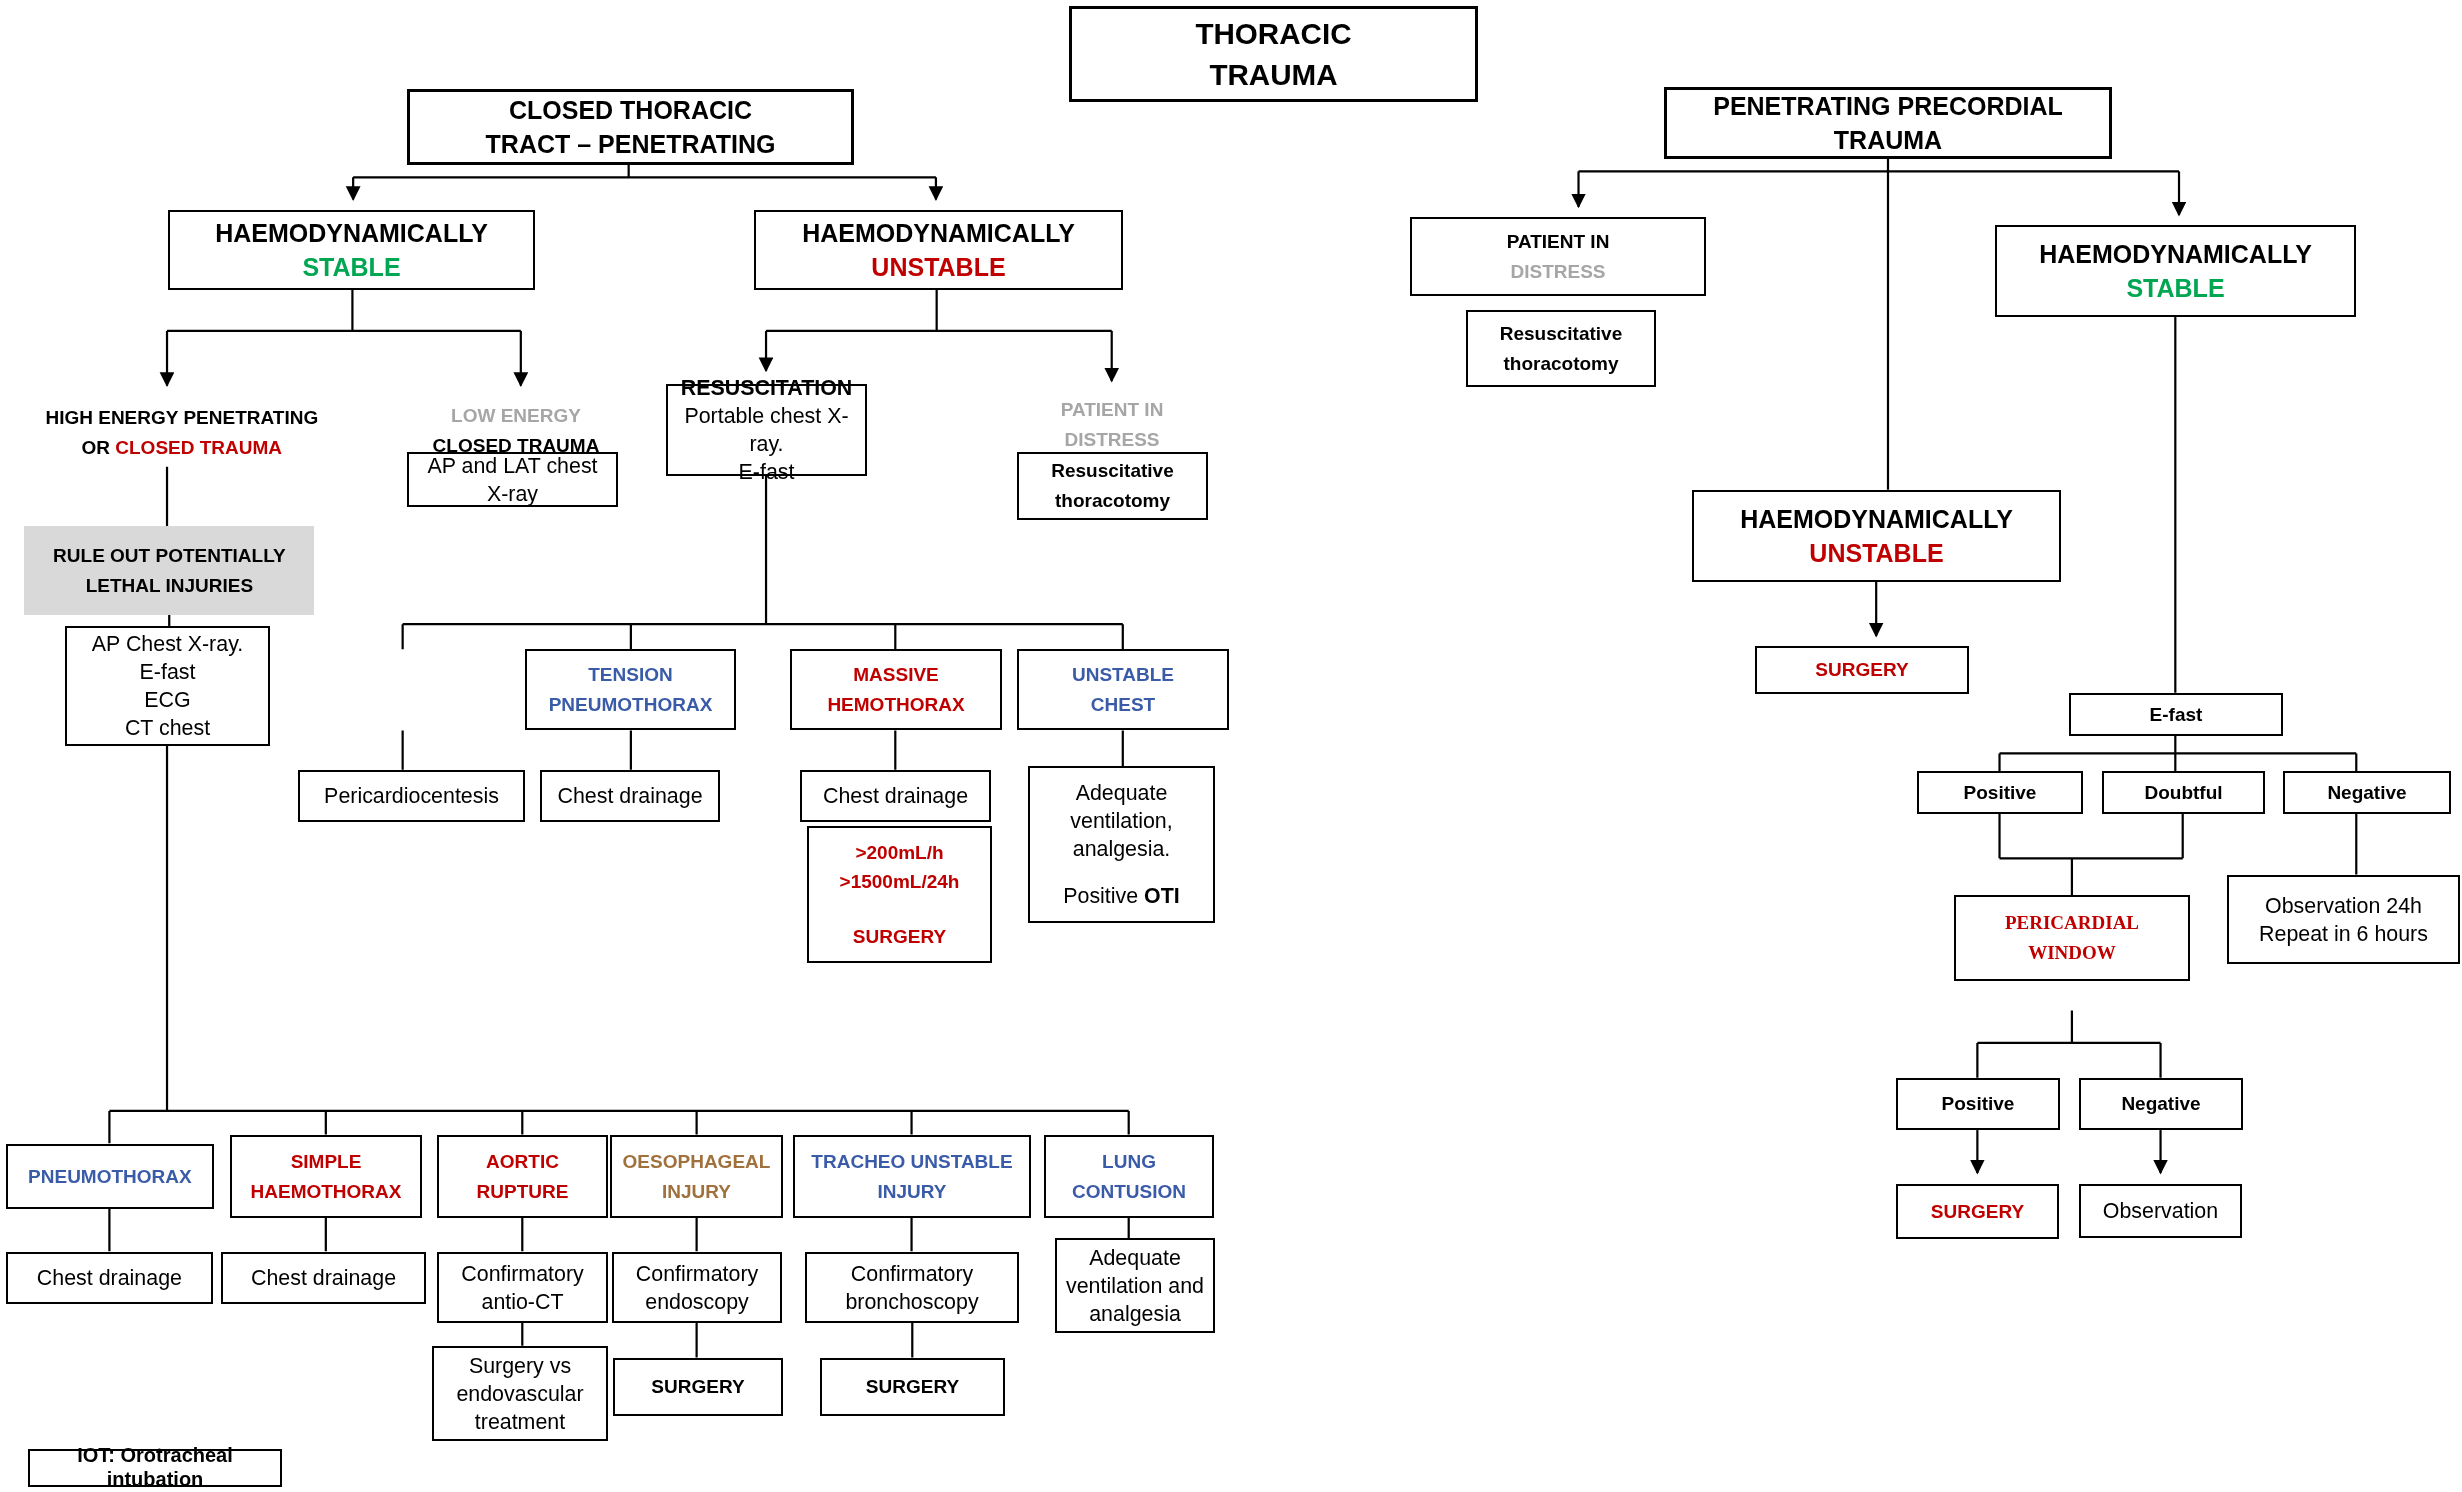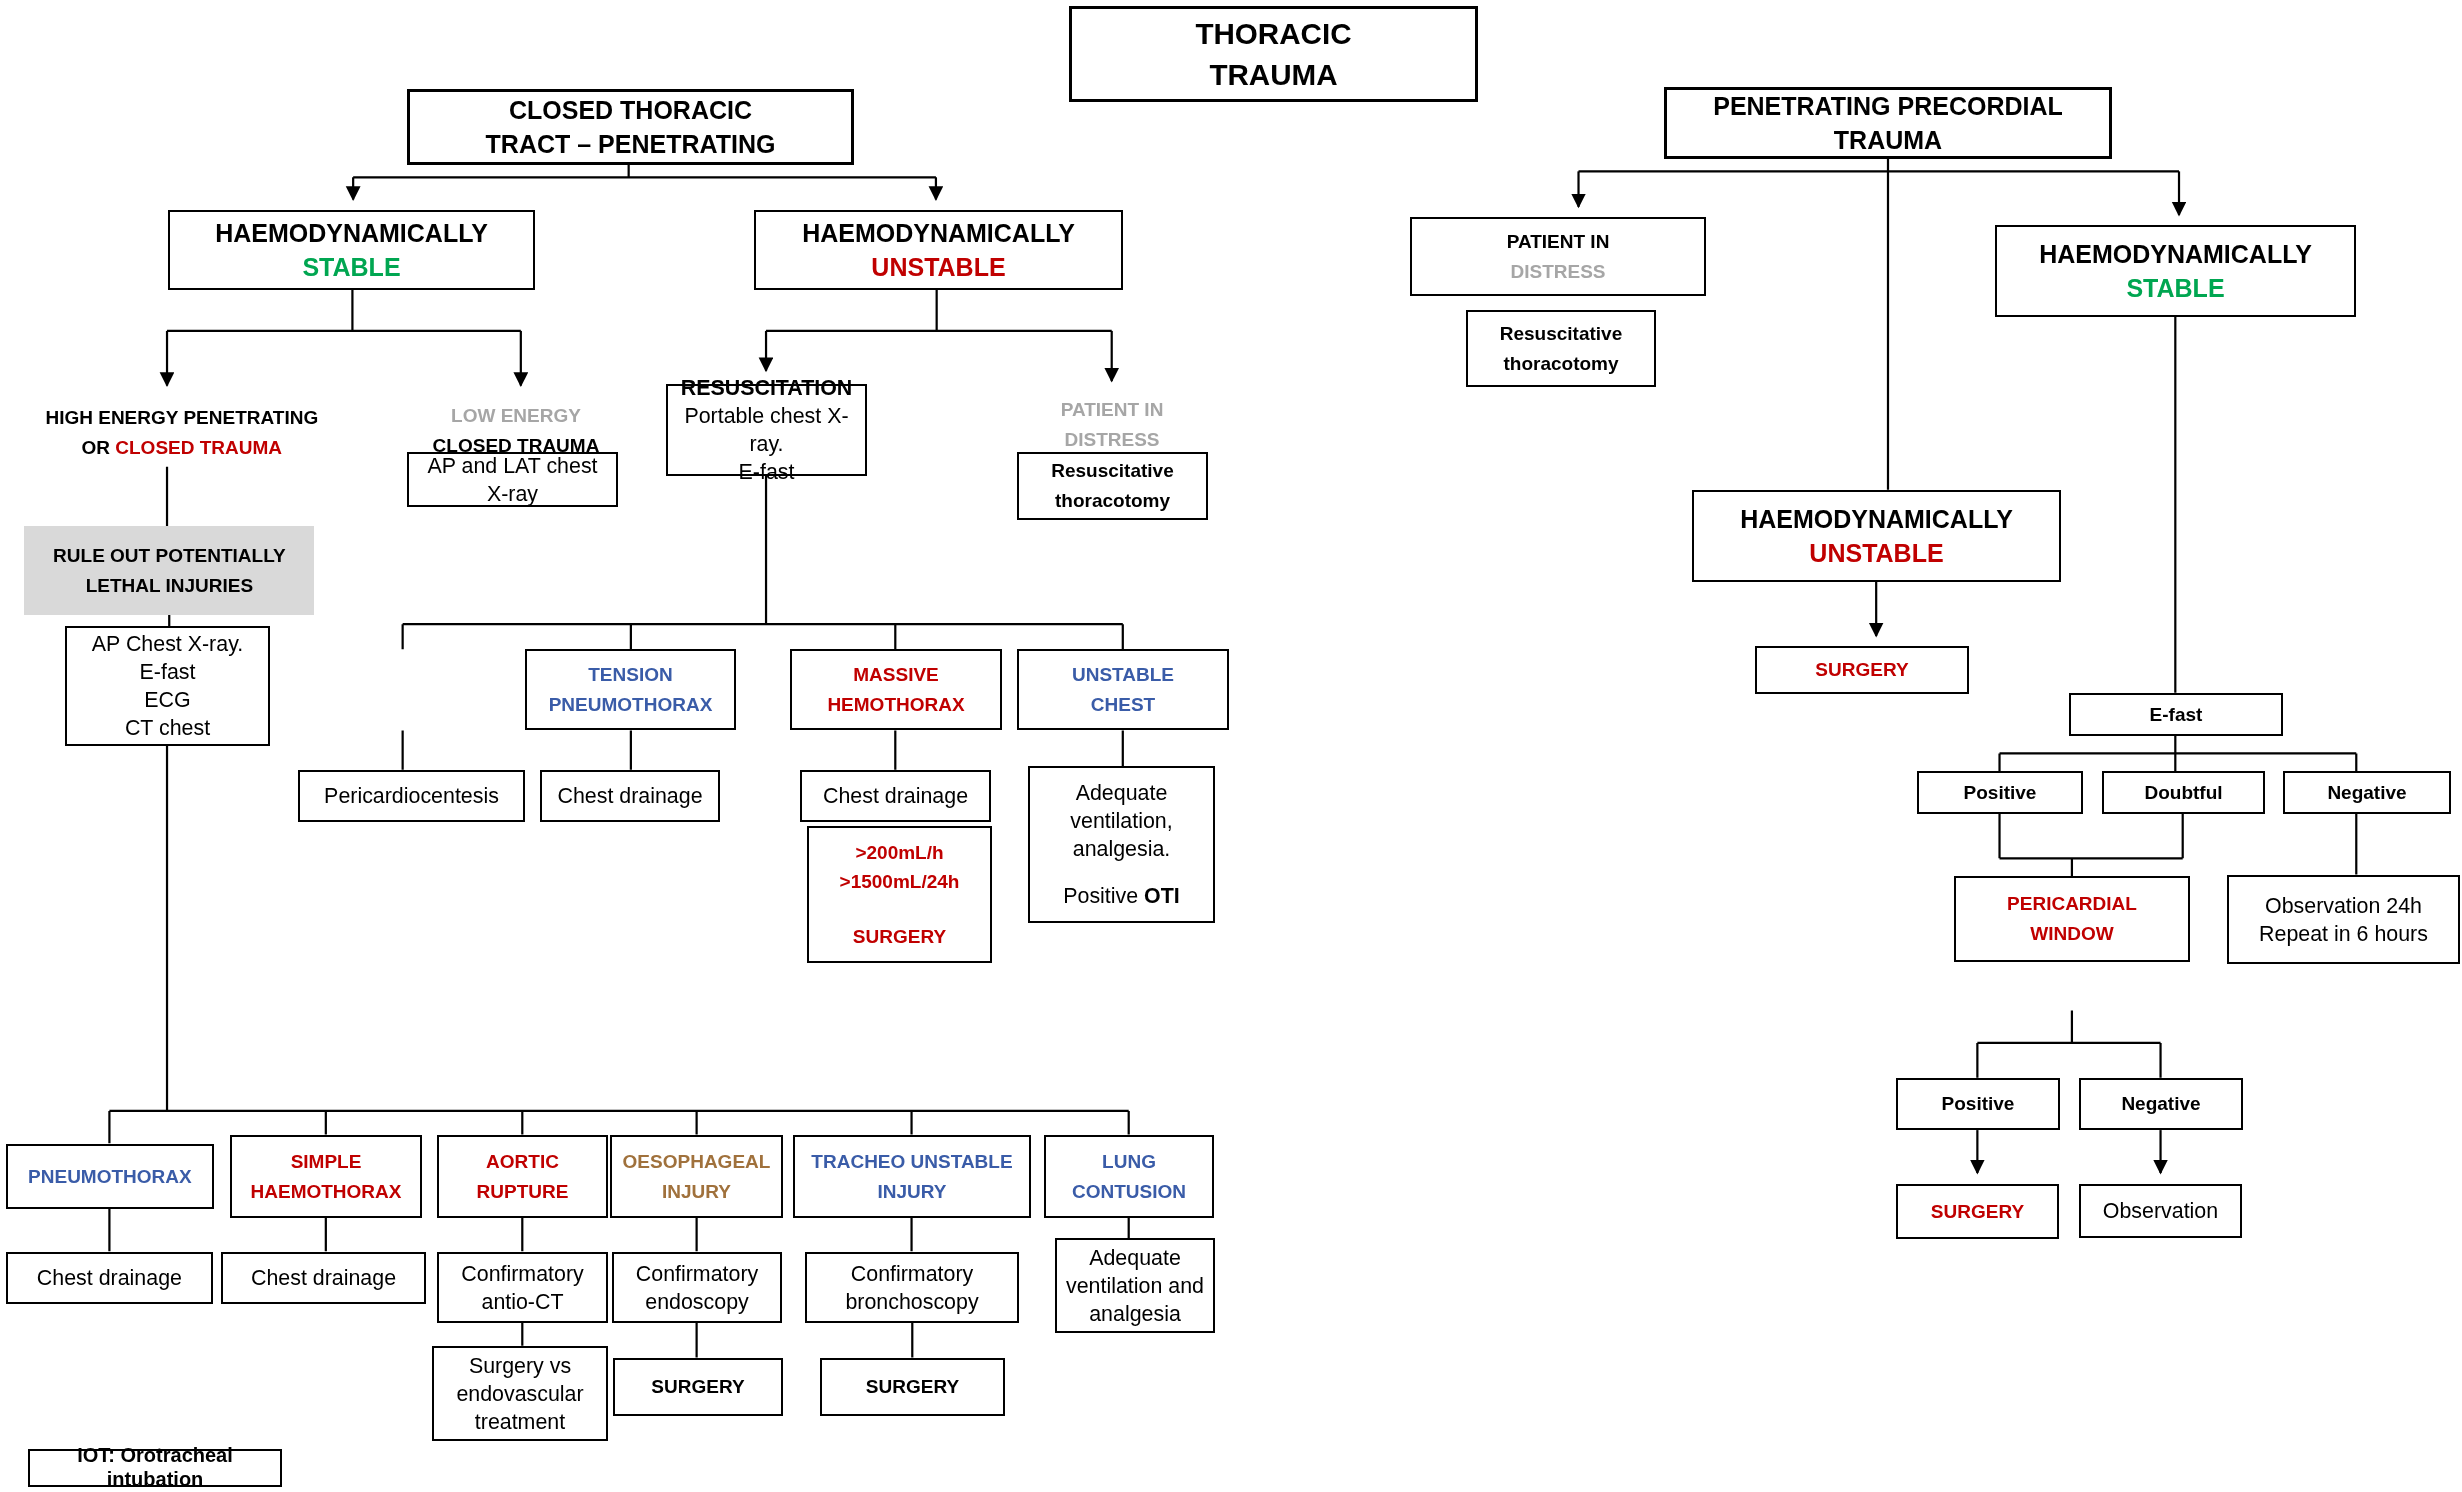--- a/index.html
+++ b/index.html
@@ -304,21 +304,21 @@
 
   <div class="node h2" style="left:2283px;top:771px;width:168px;height:43px;">
     <div class="line">Negative</div>
   </div>
 
   <div class="node t" style="left:2227px;top:875px;width:233px;height:89px;">
     <div class="line">Observation 24h</div>
     <div class="line">Repeat in 6 hours</div>
   </div>
 
-  <div class="node h2" style="left:1954px;top:876px;width:236px;height:86px;">
+  <div class="node h2" style="left:1954px;top:895px;width:236px;height:86px;font-family:Liberation Serif, serif;">
     <div class="line red">PERICARDIAL</div>
     <div class="line red">WINDOW</div>
   </div>
 
   <div class="node h2" style="left:1896px;top:1078px;width:164px;height:52px;">
     <div class="line">Positive</div>
   </div>
 
   <div class="node h2" style="left:2079px;top:1078px;width:164px;height:52px;">
     <div class="line">Negative</div>

